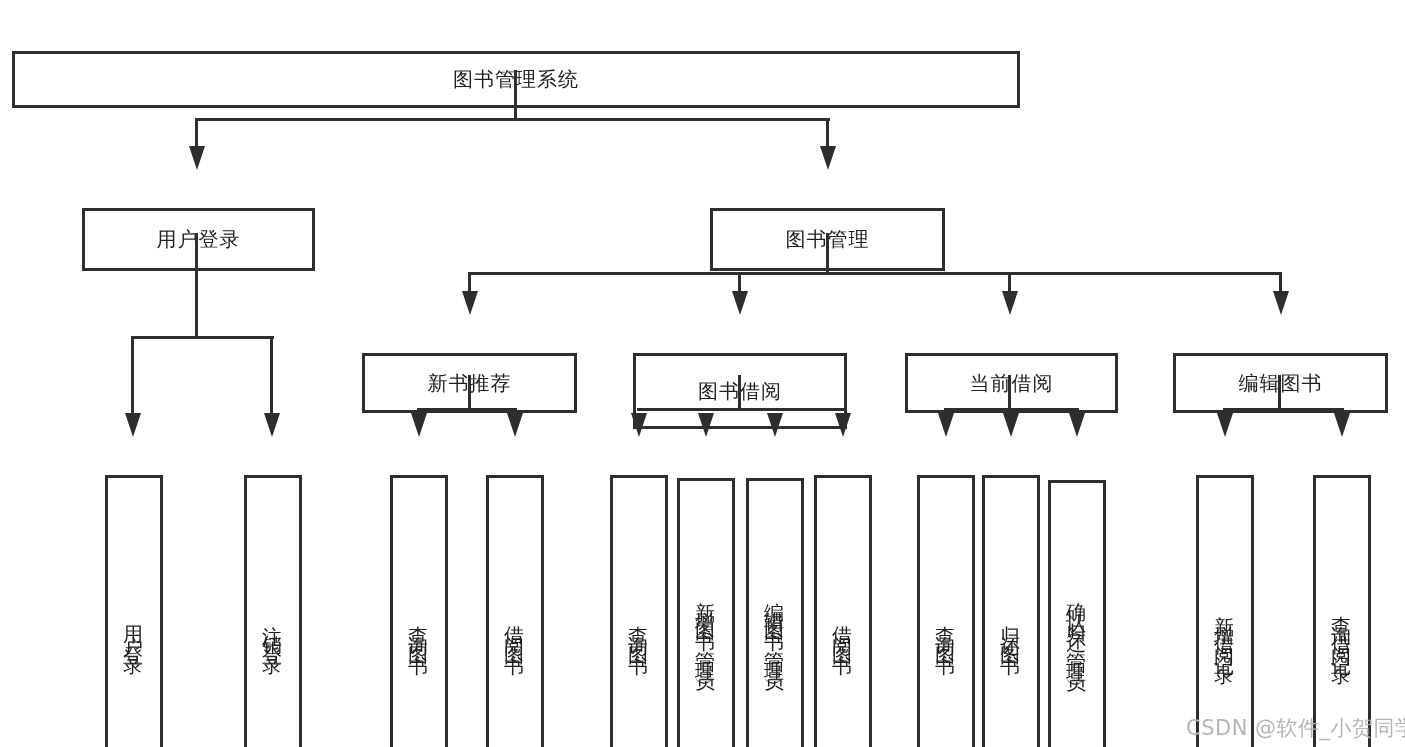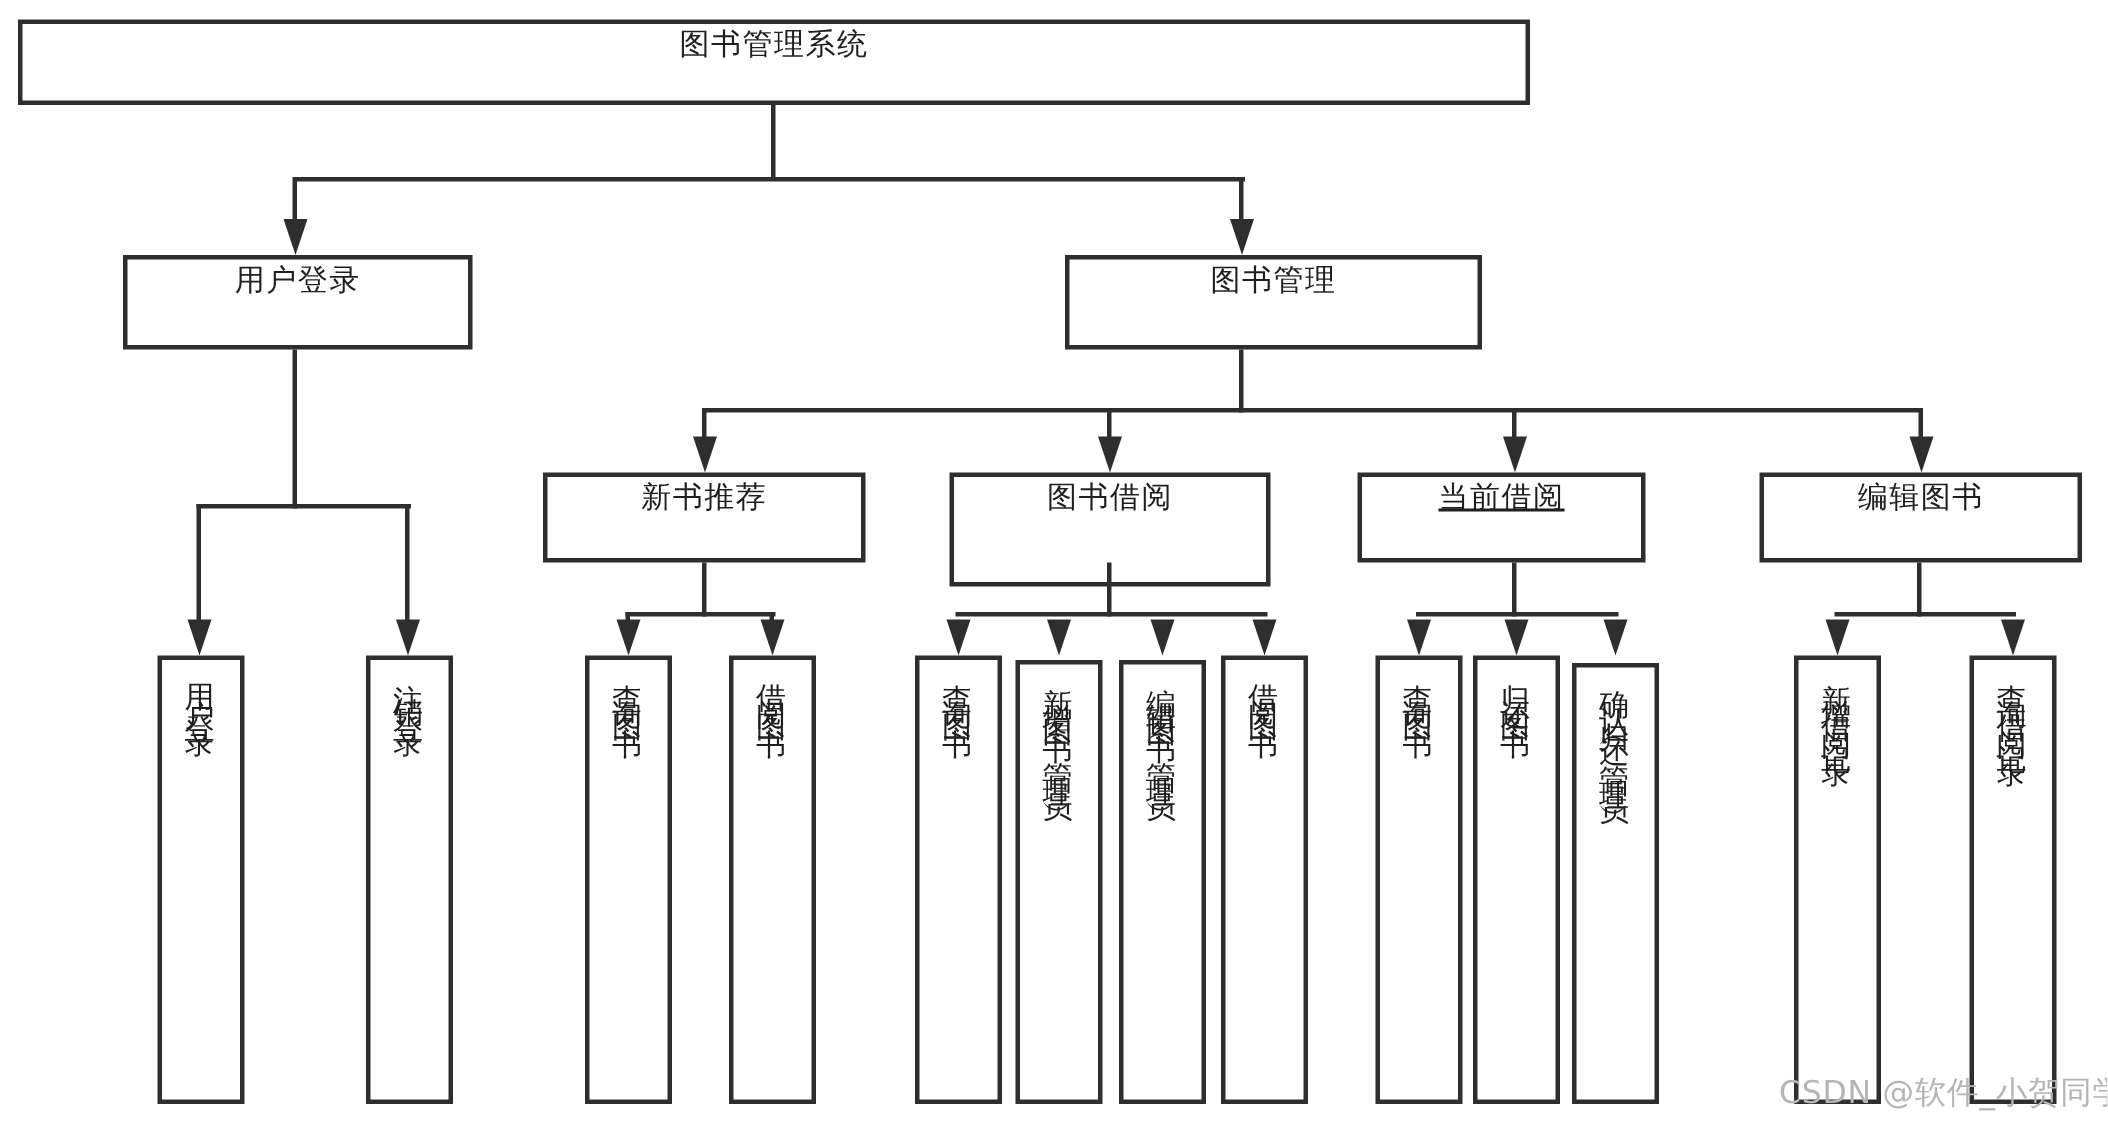--- a/index.html
+++ b/index.html
@@ -15,25 +15,27 @@
     width:1405px;height:747px;
     background:var(--bg);
     overflow:hidden;
   }
   .box{
     position:absolute;
     box-sizing:border-box;
     border:3px solid var(--line);
     background:var(--bg);
     display:flex;
+    align-items:center;
     justify-content:center;
     color:var(--text);
     font-size:20px;
     letter-spacing:1px;
     white-space:nowrap;
+    margin-top:38px;
   }
   .vbox{
     font-size:20px;
   }
   .vtext{
     writing-mode:vertical-rl;
     text-orientation:mixed;
     letter-spacing:10px;
     margin-bottom:-10px;
     white-space:nowrap;
@@ -68,21 +70,21 @@
   <div class="vline" style="left:514px;top:70px;height:50px;"></div>
   <div class="hline" style="left:196px;top:118px;width:634px;"></div>
   <div class="vline" style="left:195px;top:118px;height:30px;"></div>
   <div class="arr" style="left:189px;top:146px;"></div>
   <div class="vline" style="left:826px;top:118px;height:30px;"></div>
   <div class="arr" style="left:820px;top:146px;"></div>
 
   <div class="box" style="left:82px;top:170px;width:233px;height:63px;">
     <span>用户登录</span>
   </div>
-  <div class="box" style="left:710px;top:170px;width:278px;height:63px;">
+  <div class="box" style="left:710px;top:170px;width:235px;height:63px;">
     <span>图书管理</span>
   </div>
 
   <div class="vline" style="left:195px;top:233px;height:106px;"></div>
   <div class="hline" style="left:131px;top:336px;width:143px;"></div>
   <div class="vline" style="left:131px;top:336px;height:80px;"></div>
   <div class="arr" style="left:125px;top:413px;"></div>
   <div class="vline" style="left:270px;top:336px;height:80px;"></div>
   <div class="arr" style="left:264px;top:413px;"></div>
 
@@ -96,21 +98,21 @@
   <div class="arr" style="left:1002px;top:291px;"></div>
   <div class="vline" style="left:1279px;top:272px;height:22px;"></div>
   <div class="arr" style="left:1273px;top:291px;"></div>
 
   <div class="box" style="left:362px;top:315px;width:215px;height:60px;">
     <span>新书推荐</span>
   </div>
   <div class="box" style="left:633px;top:315px;width:214px;height:76px;">
     <span>图书借阅</span>
   </div>
-  <div class="box" style="left:905px;top:315px;width:192px;height:60px;text-decoration:underline;">
+  <div class="box" style="left:905px;top:315px;width:213px;height:60px;">
     <span>当前借阅</span>
   </div>
   <div class="box" style="left:1173px;top:315px;width:215px;height:60px;">
     <span>编辑图书</span>
   </div>
 
   <div class="vline" style="left:468px;top:375px;height:36px;"></div>
   <div class="hline" style="left:417px;top:408px;width:100px;"></div>
   <div class="vline" style="left:417px;top:408px;height:8px;"></div>
   <div class="arr" style="left:411px;top:413px;"></div>

